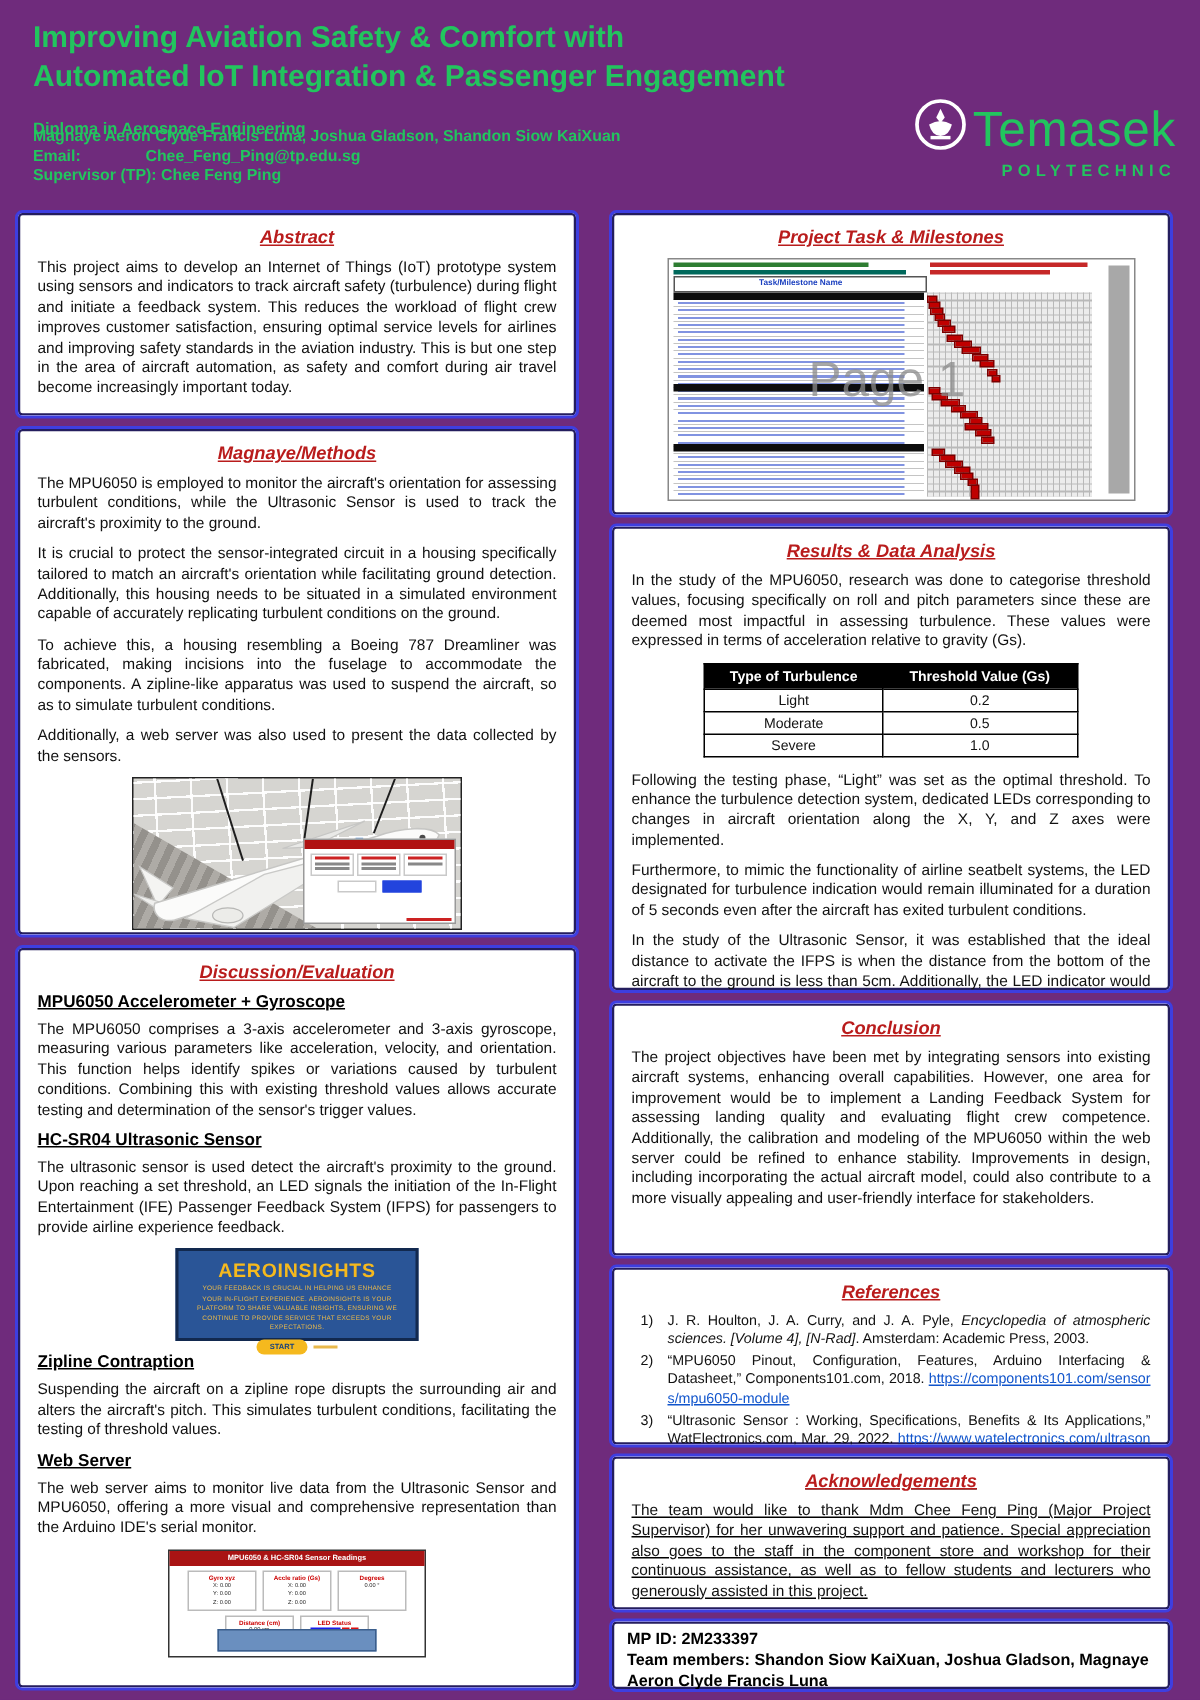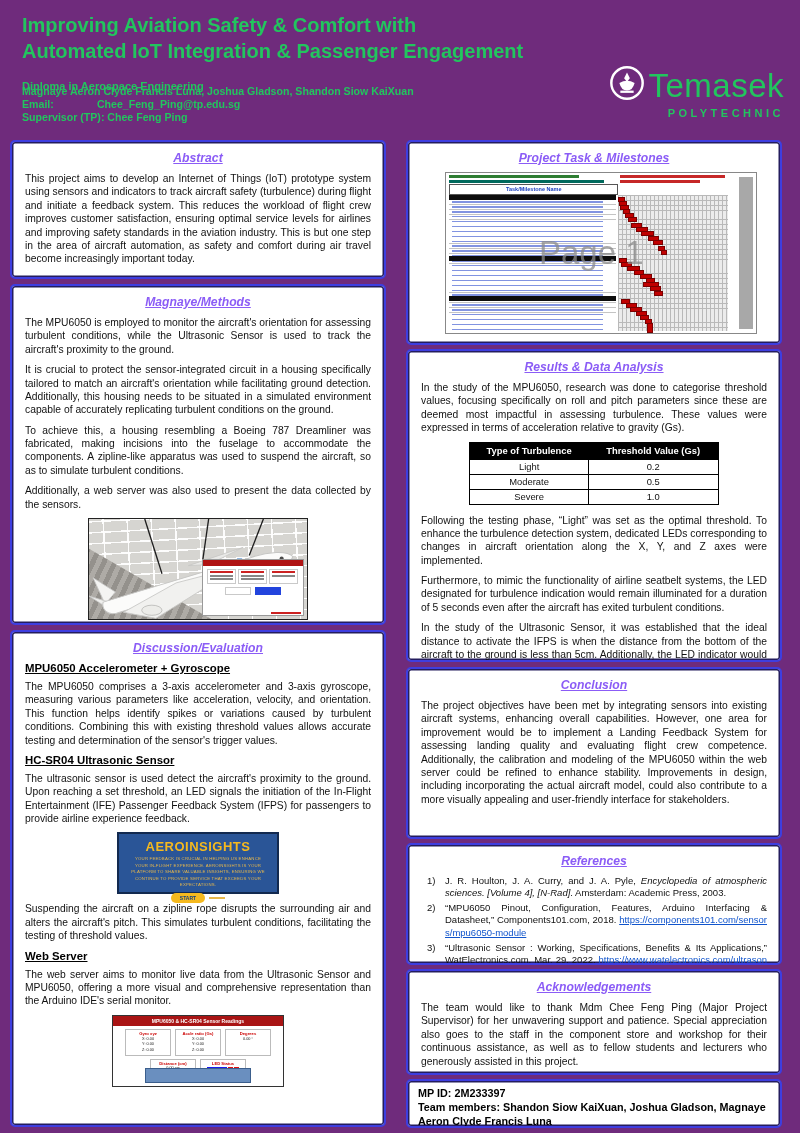--- a/index.html
+++ b/index.html
@@ -20,25 +20,25 @@
   
   .panel{position:absolute;background:#fff;border:2px solid #3E3EE0;border-radius:5px;
          box-shadow:inset 0 0 0 1.5px #241d5e;padding:8px 13px;box-sizing:border-box;overflow:hidden;}
   .p-abstract   {left:10px; top:140px; width:376px; height:139px;}
   .p-design     {left:10px; top:284px; width:376px; height:341px;}
   .p-discussion {left:10px; top:630px; width:376px; height:497px;}
   .p-milestones {left:406px;top:140px; width:376px; height:205px;}
   .p-results    {left:406px;top:349px; width:376px; height:313px;}
   .p-conclusion {left:406px;top:667px; width:376px; height:172px;}
   .p-references {left:406px;top:843px; width:376px; height:122px;}
-  .p-ack        {left:406px;top:969px; width:376px; height:106px;}
+  .p-ack        {left:406px;top:969px; width:376px; height:106px;text-decoration:underline;}
   .p-mpid       {left:406px;top:1079px;width:376px; height:49px;padding:5px 10px;}
 
   .heading{font-size:12.2px;font-weight:bold;font-style:italic;text-decoration:underline;
-           text-align:center;margin:1px 0 7px;color:#8b5cf6;}
+           text-align:center;margin:1px 0 7px;color:#b91c1c;}
   .bodytext{font-size:10.3px;line-height:1.3;text-align:justify;margin:0 0 7px;color:#111;}
   .sub{font-size:11.4px;font-weight:bold;text-decoration:underline;margin:1px 0 6px;color:#000;}
 
   
   .turb{border-collapse:collapse;width:72%;margin:2px auto 9px;font-size:9.4px;}
   .turb th{background:#000;color:#fff;font-weight:bold;border:1px solid #000;padding:2.5px 2px;}
   .turb td{border:1px solid #000;text-align:center;padding:1.5px 2px;color:#111;}
 
   
   .ref{display:flex;font-size:9.5px;line-height:1.28;margin:0 0 3px;color:#111;}
@@ -222,20 +222,21 @@
 
   <div class="aero">
     <div class="aero-title">AEROINSIGHTS</div>
     <div class="aero-tag">Your feedback is crucial in helping us enhance your in-flight experience. AeroInsights is your platform to share valuable insights, ensuring we continue to provide service that exceeds your expectations.</div>
     <div class="aero-row">
       <span class="aero-start">START</span>
       <span class="aero-note"></span>
     </div>
   </div>
 
+  <div class="sub">Zipline Contraption</div>
   <p class="bodytext">Suspending the aircraft on a zipline rope disrupts the surrounding air and alters the aircraft's pitch. This simulates turbulent conditions, facilitating the testing of threshold values.</p>
 
   <div class="sub">Web Server</div>
   <p class="bodytext">The web server aims to monitor live data from the Ultrasonic Sensor and MPU6050, offering a more visual and comprehensive representation than the Arduino IDE's serial monitor.</p>
 
   <div class="ws">
     <div class="ws-head">MPU6050 &amp; HC-SR04 Sensor Readings</div>
     <div class="ws-row">
       <div class="ws-card">
         <div class="t">Gyro xyz</div>

